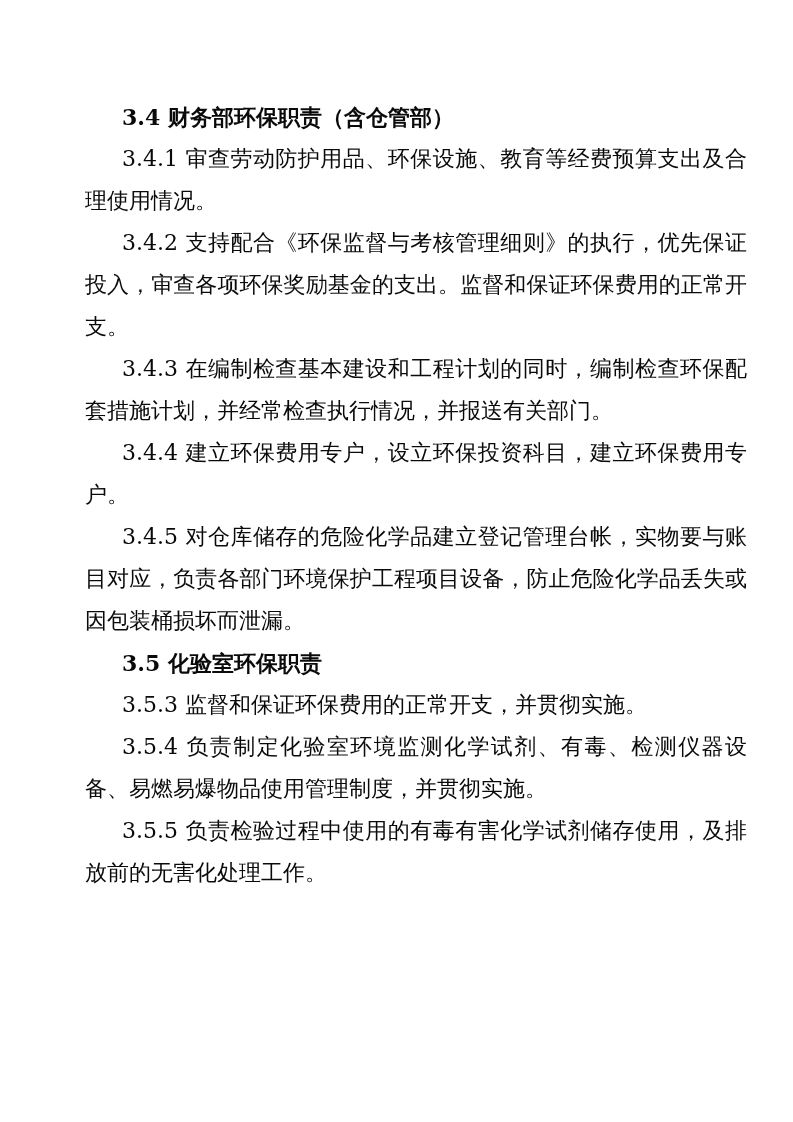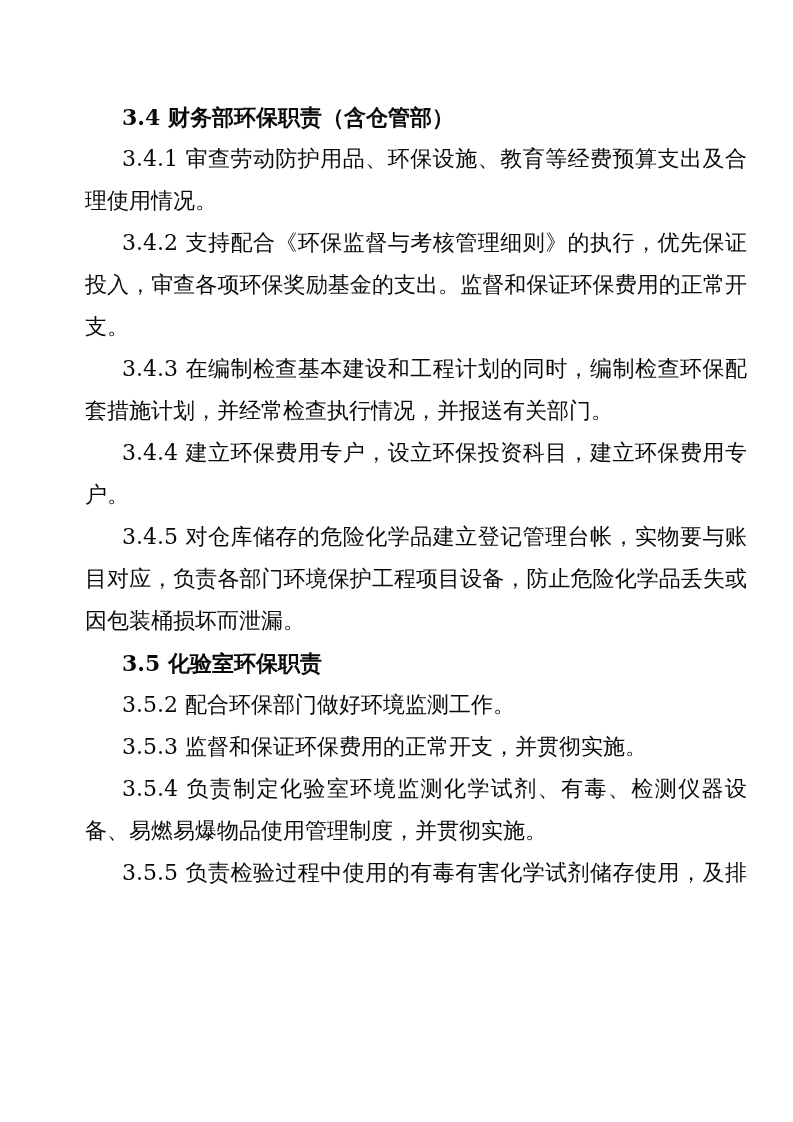--- a/index.html
+++ b/index.html
@@ -64,21 +64,20 @@
   <div class="content">
 
     <p class="heading">3.4 财务部环保职责（含仓管部）</p>
     <p class="para">3.4.1 审查劳动防护用品、环保设施、教育等经费预算支出及合理使用情况。</p>
     <p class="para">3.4.2 支持配合《环保监督与考核管理细则》的执行，优先保证投入，审查各项环保奖励基金的支出。监督和保证环保费用的正常开支。</p>
     <p class="para">3.4.3 在编制检查基本建设和工程计划的同时，编制检查环保配套措施计划，并经常检查执行情况，并报送有关部门。</p>
     <p class="para">3.4.4 建立环保费用专户，设立环保投资科目，建立环保费用专户。</p>
     <p class="para">3.4.5 对仓库储存的危险化学品建立登记管理台帐，实物要与账目对应，负责各部门环境保护工程项目设备，防止危险化学品丢失或因包装桶损坏而泄漏。</p>
 
     <p class="heading">3.5 化验室环保职责</p>
-    <p class="para">3.5.2 配合环保部门做好环境监测工作。</p>
     <p class="para">3.5.3 监督和保证环保费用的正常开支，并贯彻实施。</p>
     <p class="para">3.5.4 负责制定化验室环境监测化学试剂、有毒、检测仪器设备、易燃易爆物品使用管理制度，并贯彻实施。</p>
     <p class="para">3.5.5 负责检验过程中使用的有毒有害化学试剂储存使用，及排放前的无害化处理工作。</p>
 
     <p class="heading">3.6 采购部环保职责</p>
     <p class="para">3.6.1 负责各部门环境保护工程项目设备、材料的订货、供应工作，并对采购产品的质量负责。</p>
 
   </div>
 
   <div class="footer">第 6 页 共 70 页</div>

